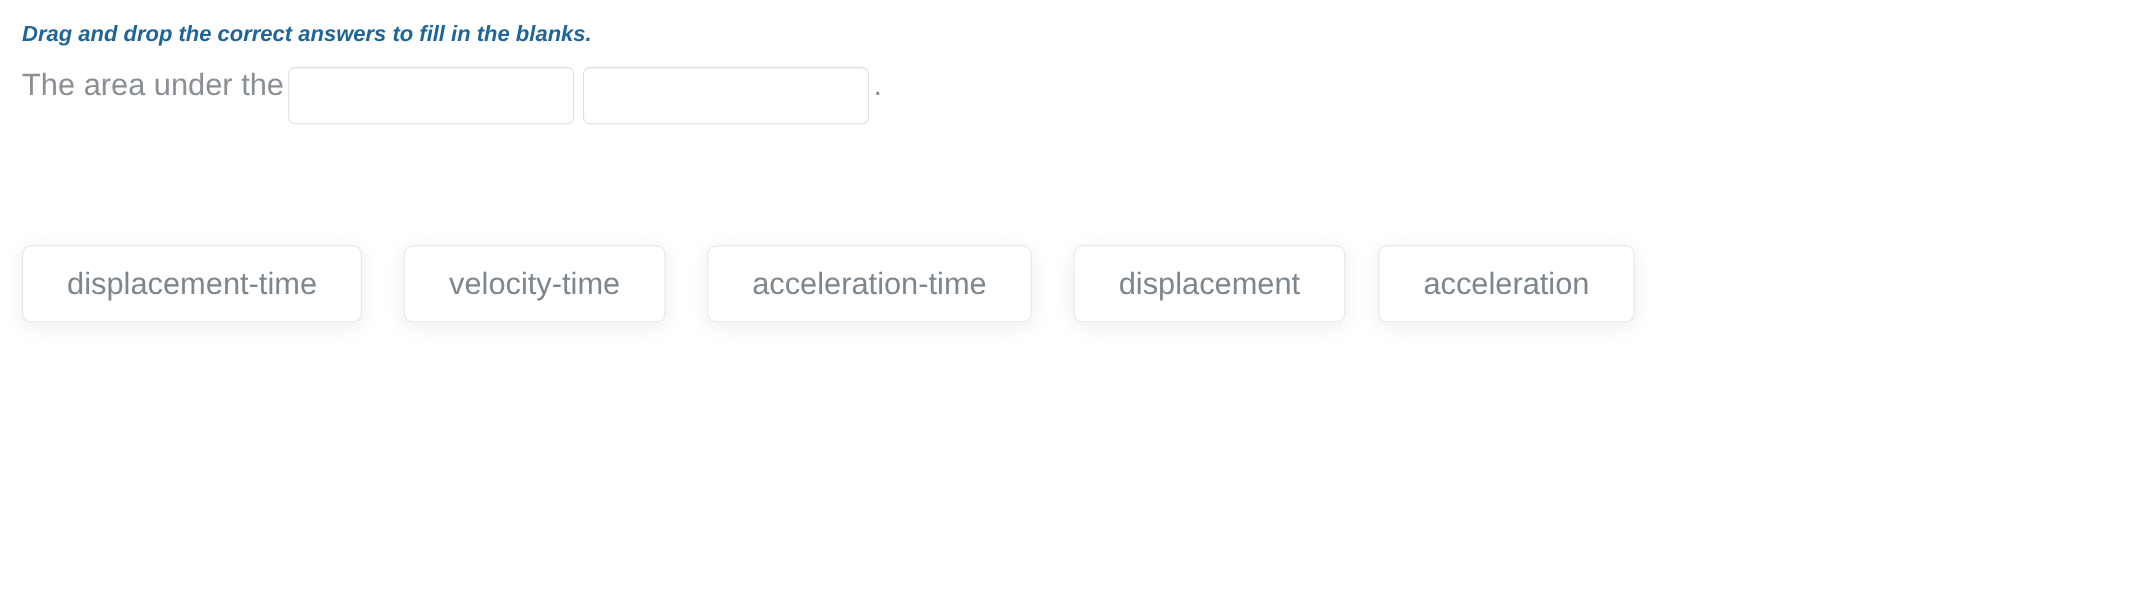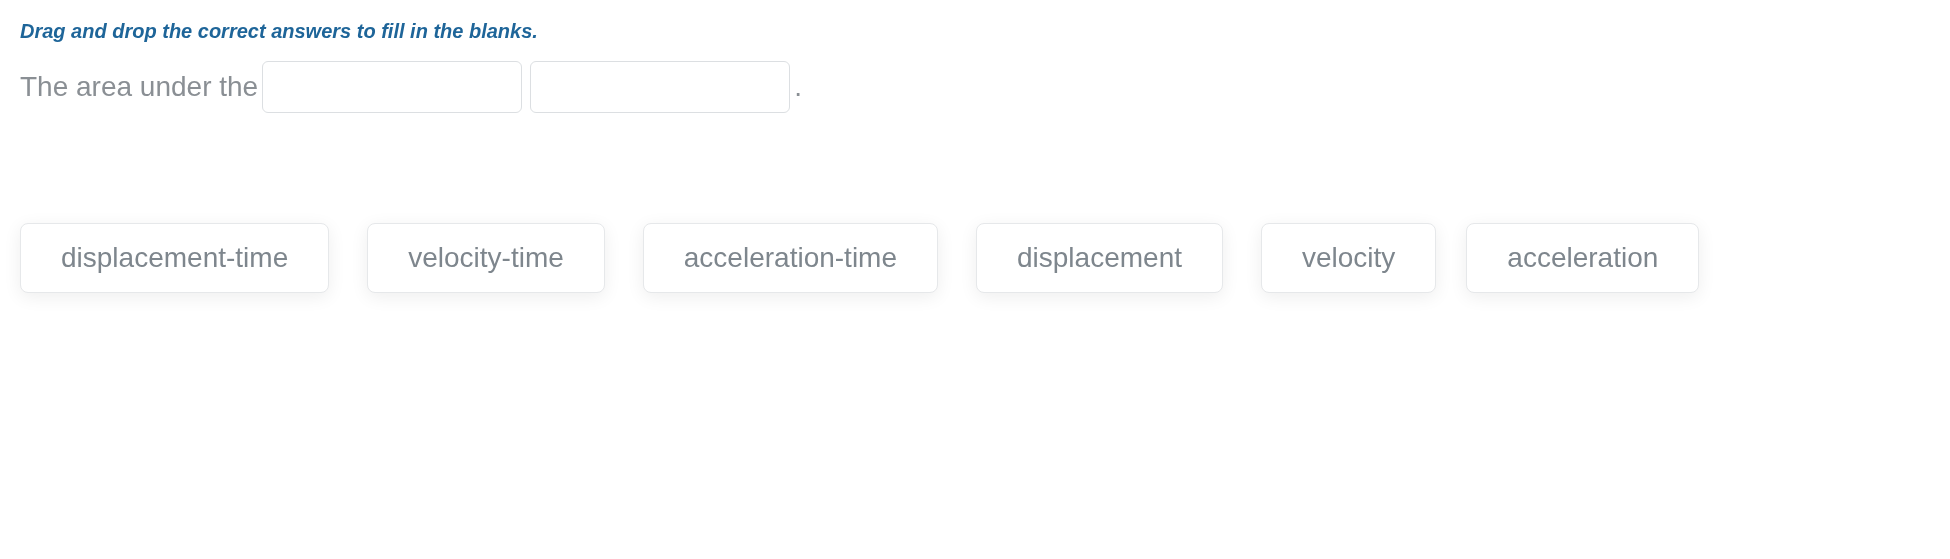--- a/index.html
+++ b/index.html
@@ -15,21 +15,21 @@
     }
     .instruction {
       font-size: 20px;
       font-weight: 700;
       font-style: italic;
       color: #1e6599;
       margin-bottom: 18px;
     }
     .sentence-row {
       display: flex;
-      align-items: center;
+      align-items: flex-start;
       gap: 0;
       font-size: 28px;
       color: #8a8f94;
       flex-wrap: wrap;
     }
     .sentence-text {
       color: #8a8f94;
       white-space: nowrap;
     }
     .blank-slot {
@@ -77,18 +77,17 @@
   <span class="blank-slot"></span>
   <span class="sentence-text">.</span>
 </div>
 
 <div class="options-area">
   <div class="options-row">
     <div class="option-chip">displacement-time</div>
     <div class="option-chip">velocity-time</div>
     <div class="option-chip">acceleration-time</div>
     <div class="option-chip">displacement</div>
-    <div class="option-chip">velocity</div>
   </div>
   <div class="options-row">
     <div class="option-chip">acceleration</div>
   </div>
 </div>
 
 </body></html>

